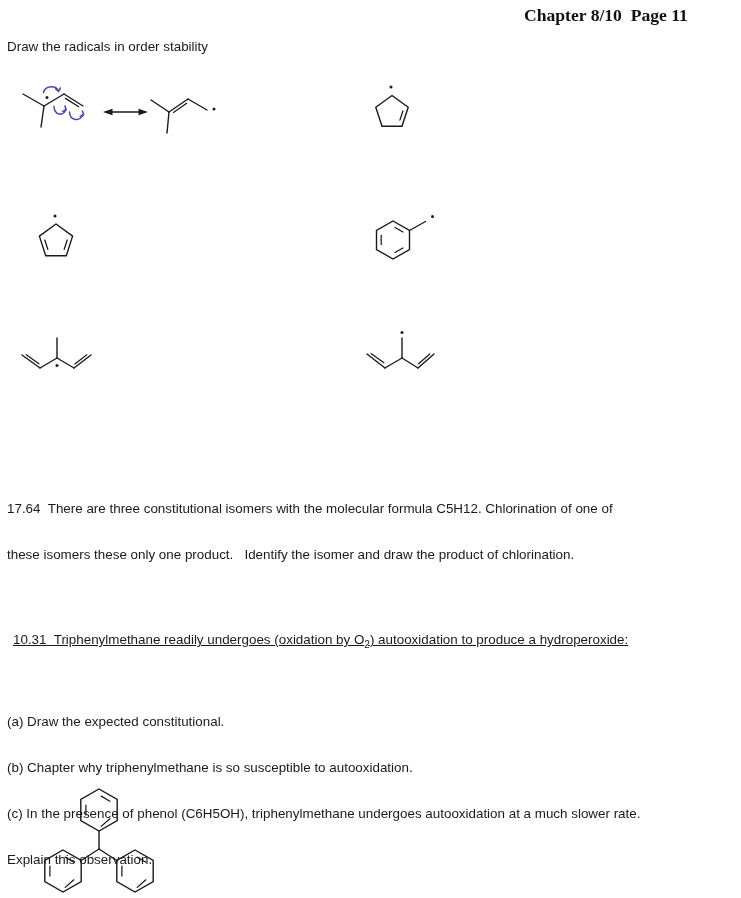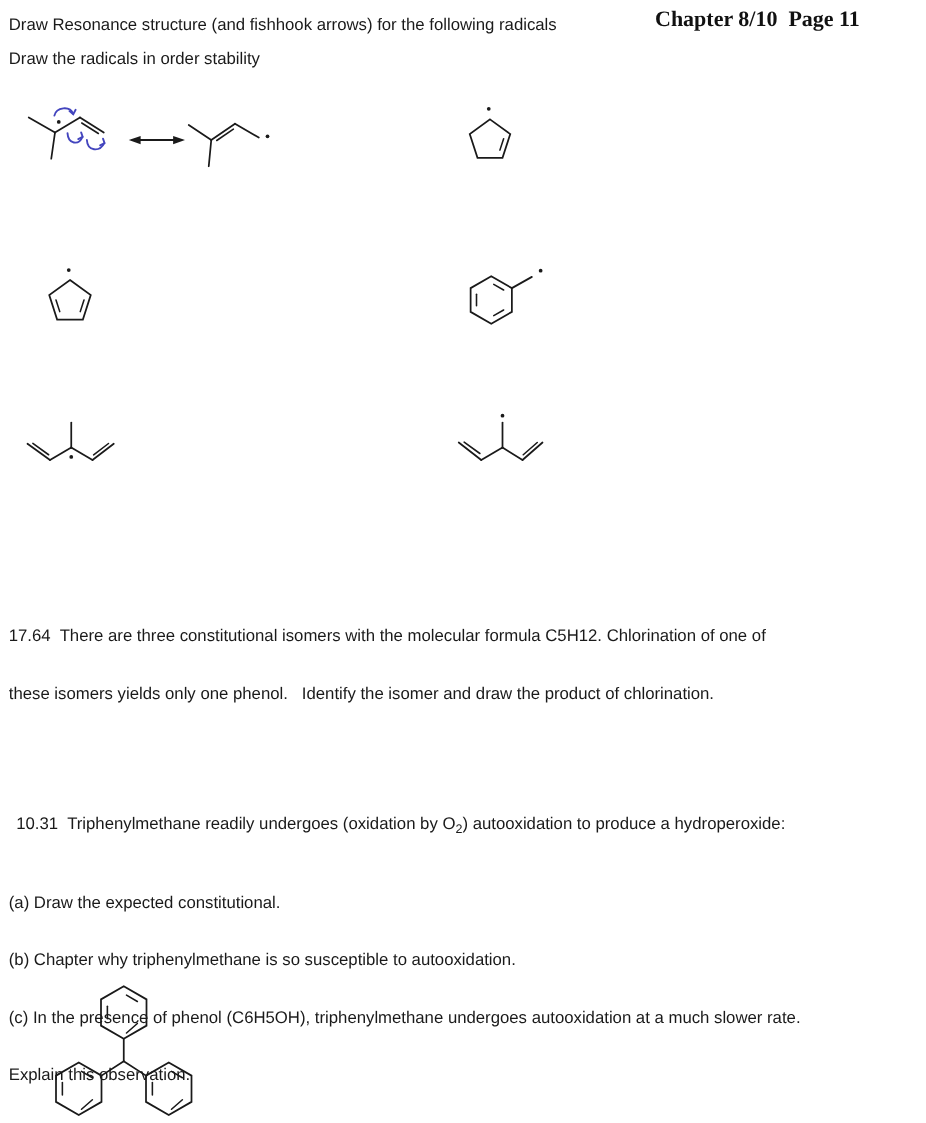--- a/index.html
+++ b/index.html
@@ -16,30 +16,29 @@
   .bondthin{stroke:#1a1a1a;stroke-width:1.25;fill:none;stroke-linecap:round;}
   .dot{fill:#1a1a1a;stroke:none;}
   .fish{stroke:#4345be;stroke-width:1.5;fill:none;stroke-linecap:round;}
   .ahead{fill:#1a1a1a;stroke:none;}
 </style>
 </head>
 <body>
 
 <div id="page">
 
-  <div class="txt" style="left:7px;top:12px;">Draw Resonance structure (and fishhook arrows) for the following radicals</div>
   <div class="txt" style="left:7px;top:39px;">Draw the radicals in order stability</div>
   <div class="chapter" style="left:524px;top:5px;font-family:Liberation Serif, serif;">Chapter 8/10  Page 11</div>
 
   <div class="txt para" style="left:7px;top:470px;">
     <div>17.64  There are three constitutional isomers with the molecular formula C5H12. Chlorination of one of</div>
-    <div>these isomers yields only one phenol.   Identify the isomer and draw the product of chlorination.</div>
+    <div>these isomers these only one product.   Identify the isomer and draw the product of chlorination.</div>
   </div>
 
-  <div class="txt" style="left:13px;top:651px;"><span>10.31  Triphenylmethane readily undergoes (oxidation by O</span><sub>2</sub><span>) autooxidation to produce a hydroperoxide:</span></div>
+  <div class="txt" style="left:13px;top:632px;text-decoration:underline;"><span>10.31  Triphenylmethane readily undergoes (oxidation by O</span><sub>2</sub><span>) autooxidation to produce a hydroperoxide:</span></div>
 
   <div class="txt para" style="left:7px;top:683px;">
     <div>(a) Draw the expected constitutional.</div>
     <div>(b) Chapter why triphenylmethane is so susceptible to autooxidation.</div>
     <div>(c) In the presence of phenol (C6H5OH), triphenylmethane undergoes autooxidation at a much slower rate.</div>
     <div>Explain this observation.</div>
   </div>
 
   <svg width="741" height="898" viewBox="0 0 741 898">
 

